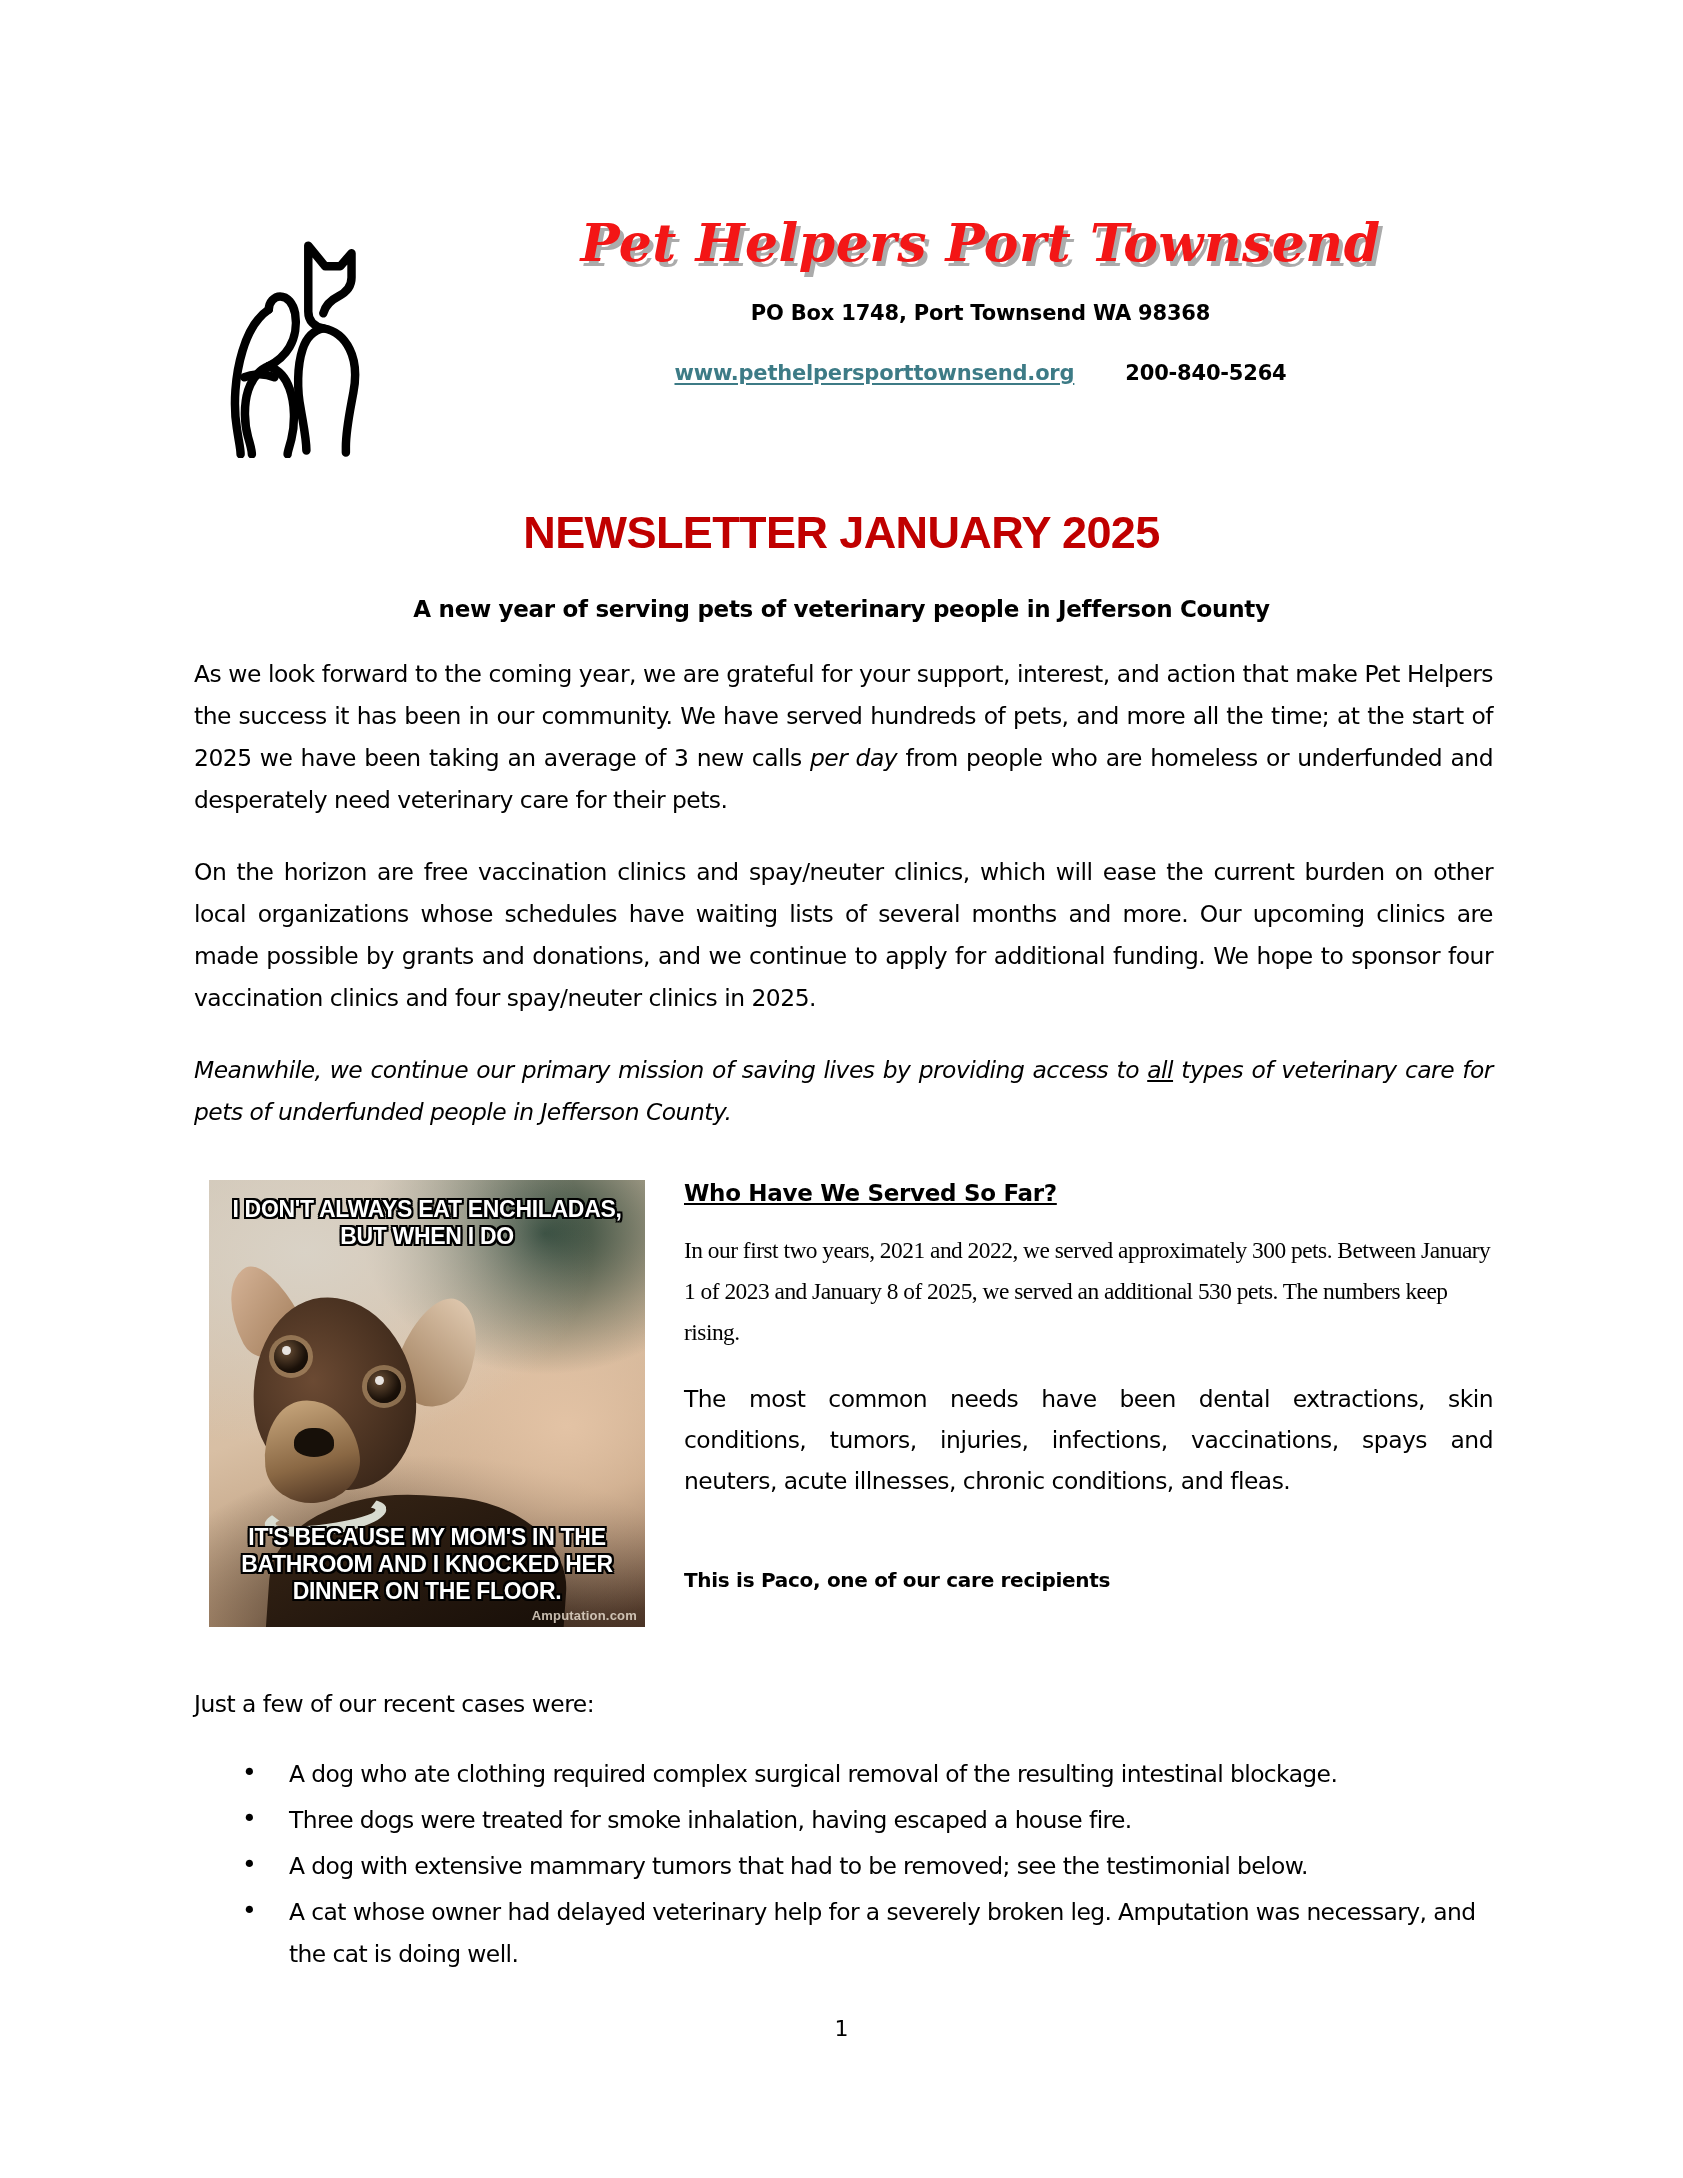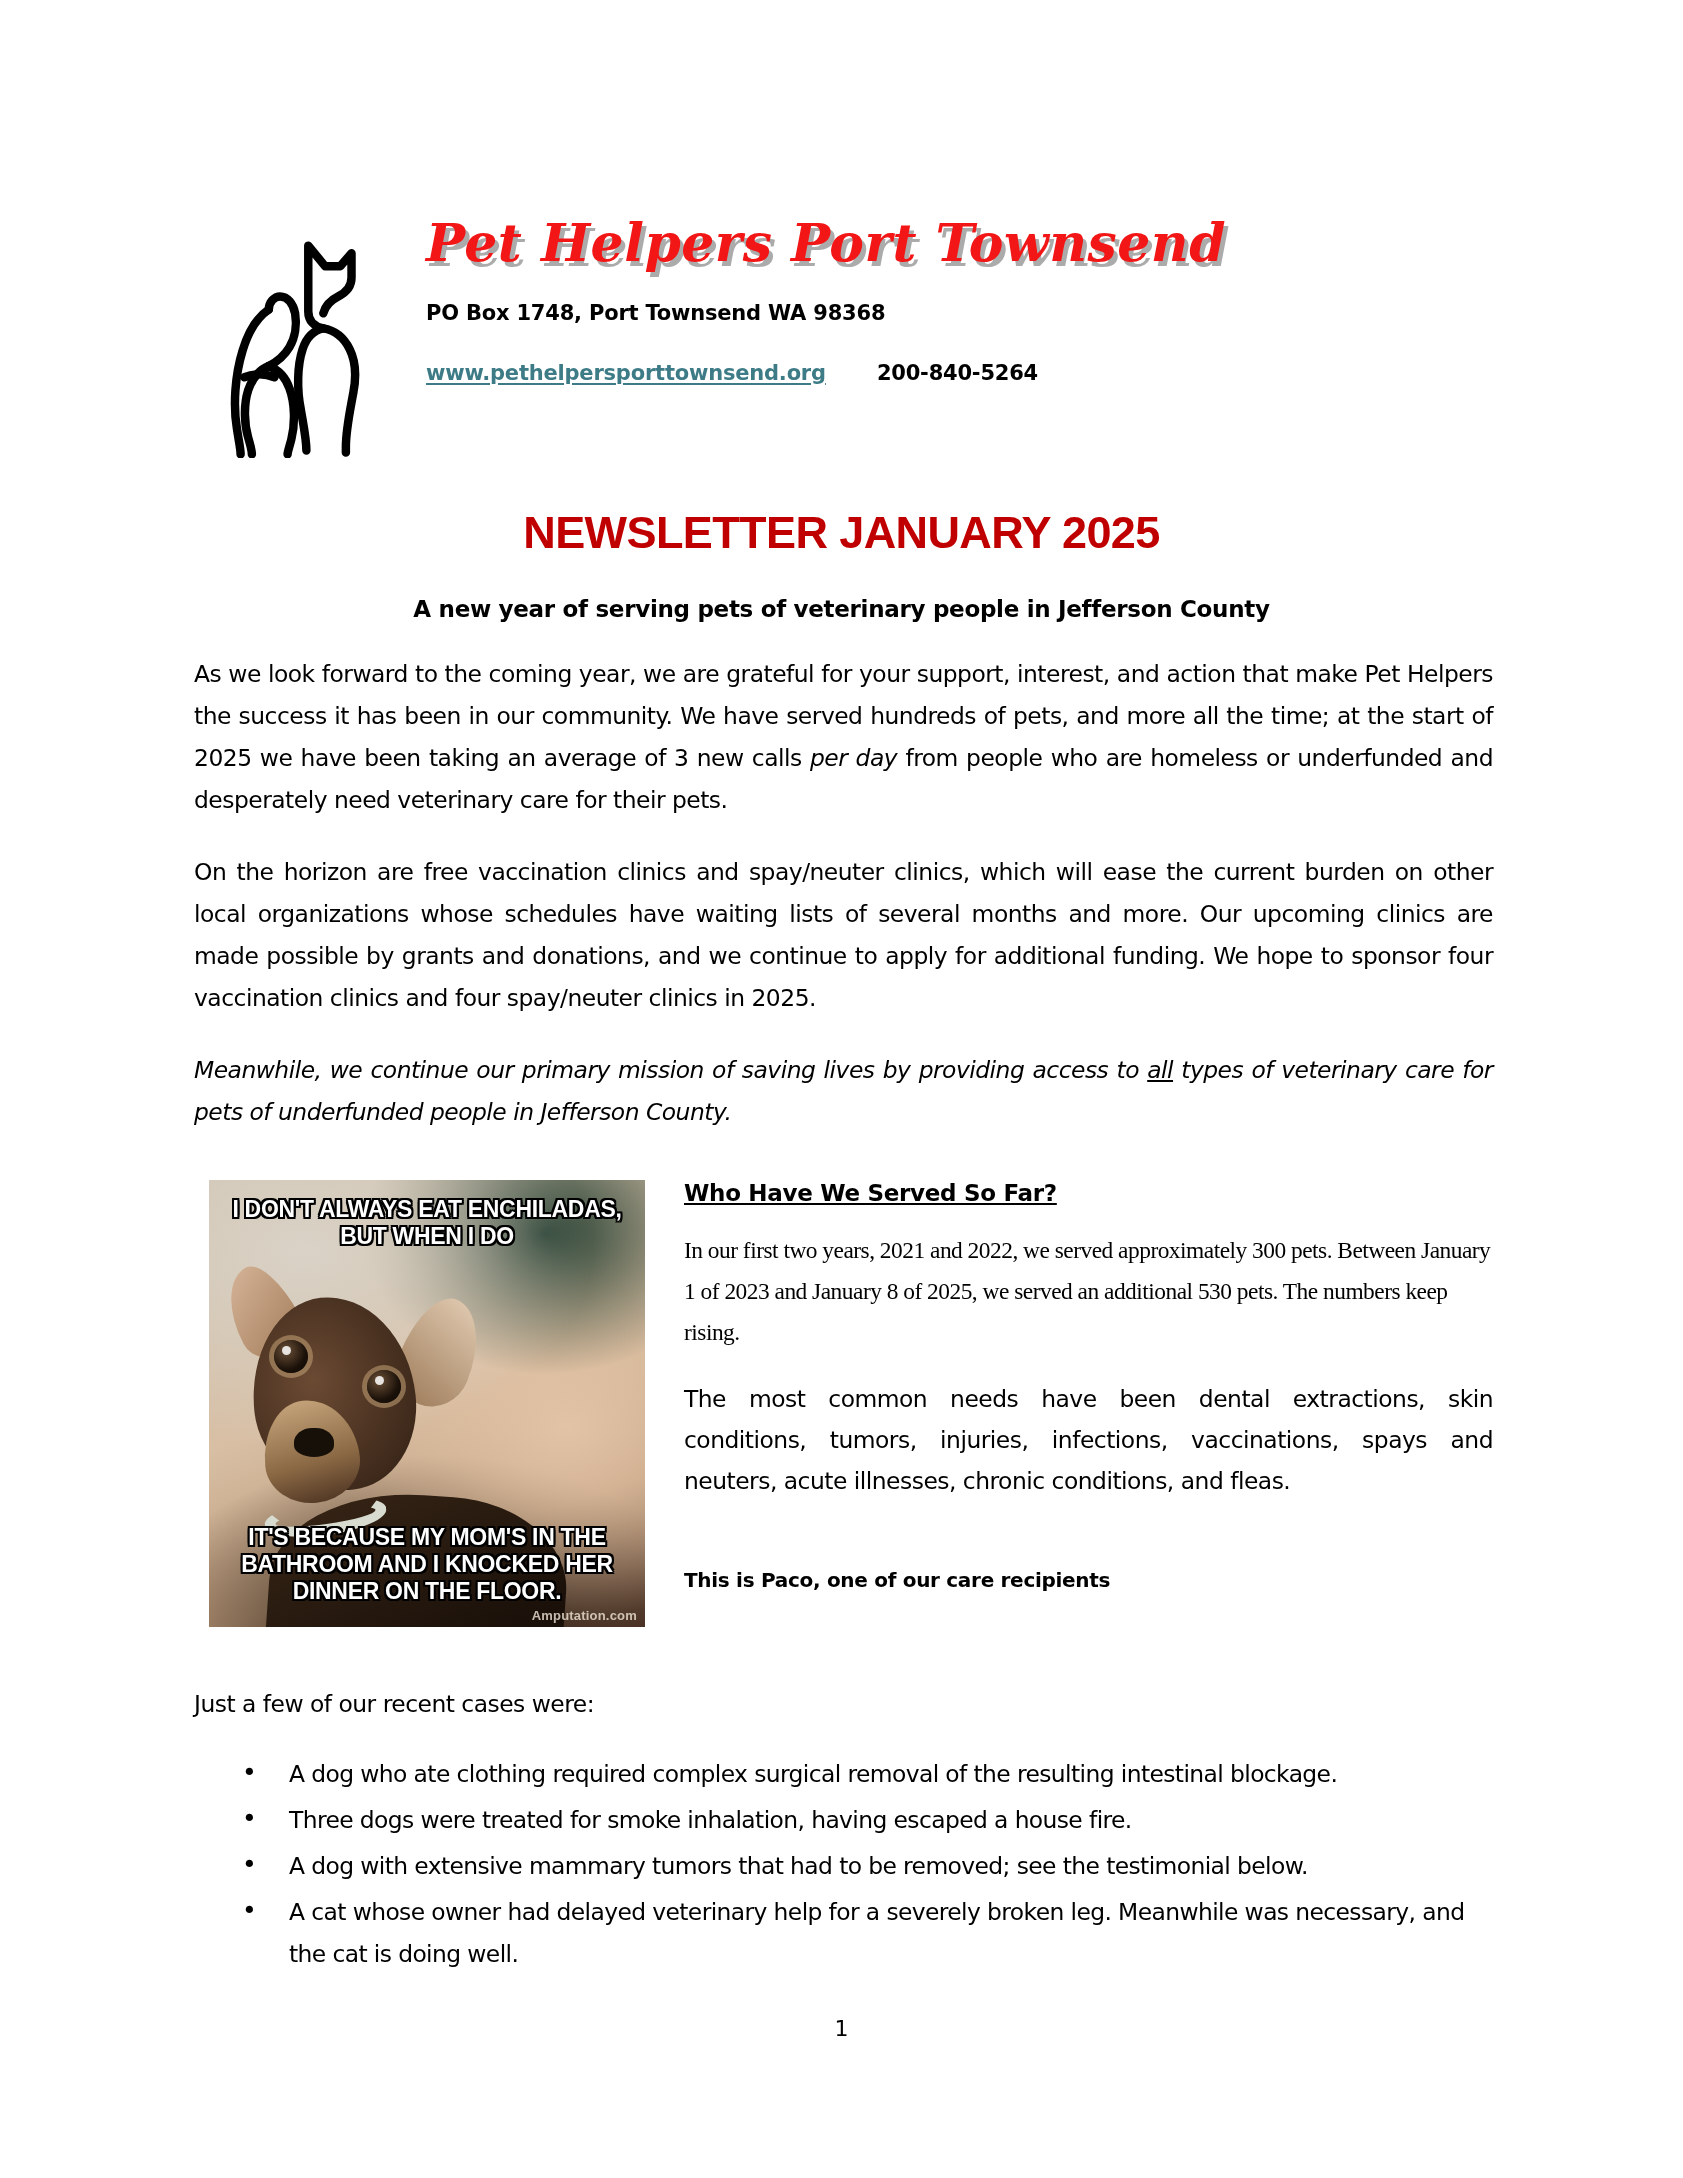--- a/index.html
+++ b/index.html
@@ -36,21 +36,21 @@
     width: 188px;
     height: 248px;
   }
   .logo-wrap svg { display: block; width: 188px; height: 248px; }
 
   .brand-block {
     position: absolute;
     left: 426px;
     top: 216px;
     width: 1109px;
-    text-align: left;
+    text-align: center;
   }
 
   .brand-title {
     font-family: "DejaVu Serif", "Liberation Serif", serif;
     font-style: italic;
     font-weight: bold;
     font-size: 52px;
     letter-spacing: 0.5px;
     color: #f31616;
     text-shadow: 4px 5px 0 rgba(150,150,150,0.80);
@@ -450,20 +450,20 @@
 
     <div class="photo-caption">This is Paco, one of our care recipients</div>
   </div>
 
   <div class="lower">
     <p class="lead">Just a few of our recent cases were:</p>
     <ul class="cases">
       <li>A dog who ate clothing required complex surgical removal of the resulting intestinal blockage.</li>
       <li>Three dogs were treated for smoke inhalation, having escaped a house fire.</li>
       <li>A dog with extensive mammary tumors that had to be removed; see the testimonial below.</li>
-      <li>A cat whose owner had delayed veterinary help for a severely broken leg. Meanwhile was necessary, and the cat is doing well.</li>
+      <li>A cat whose owner had delayed veterinary help for a severely broken leg. Amputation was necessary, and the cat is doing well.</li>
     </ul>
   </div>
 
   <div class="page-number">1</div>
 
 </div>
 
 
 </body></html>

